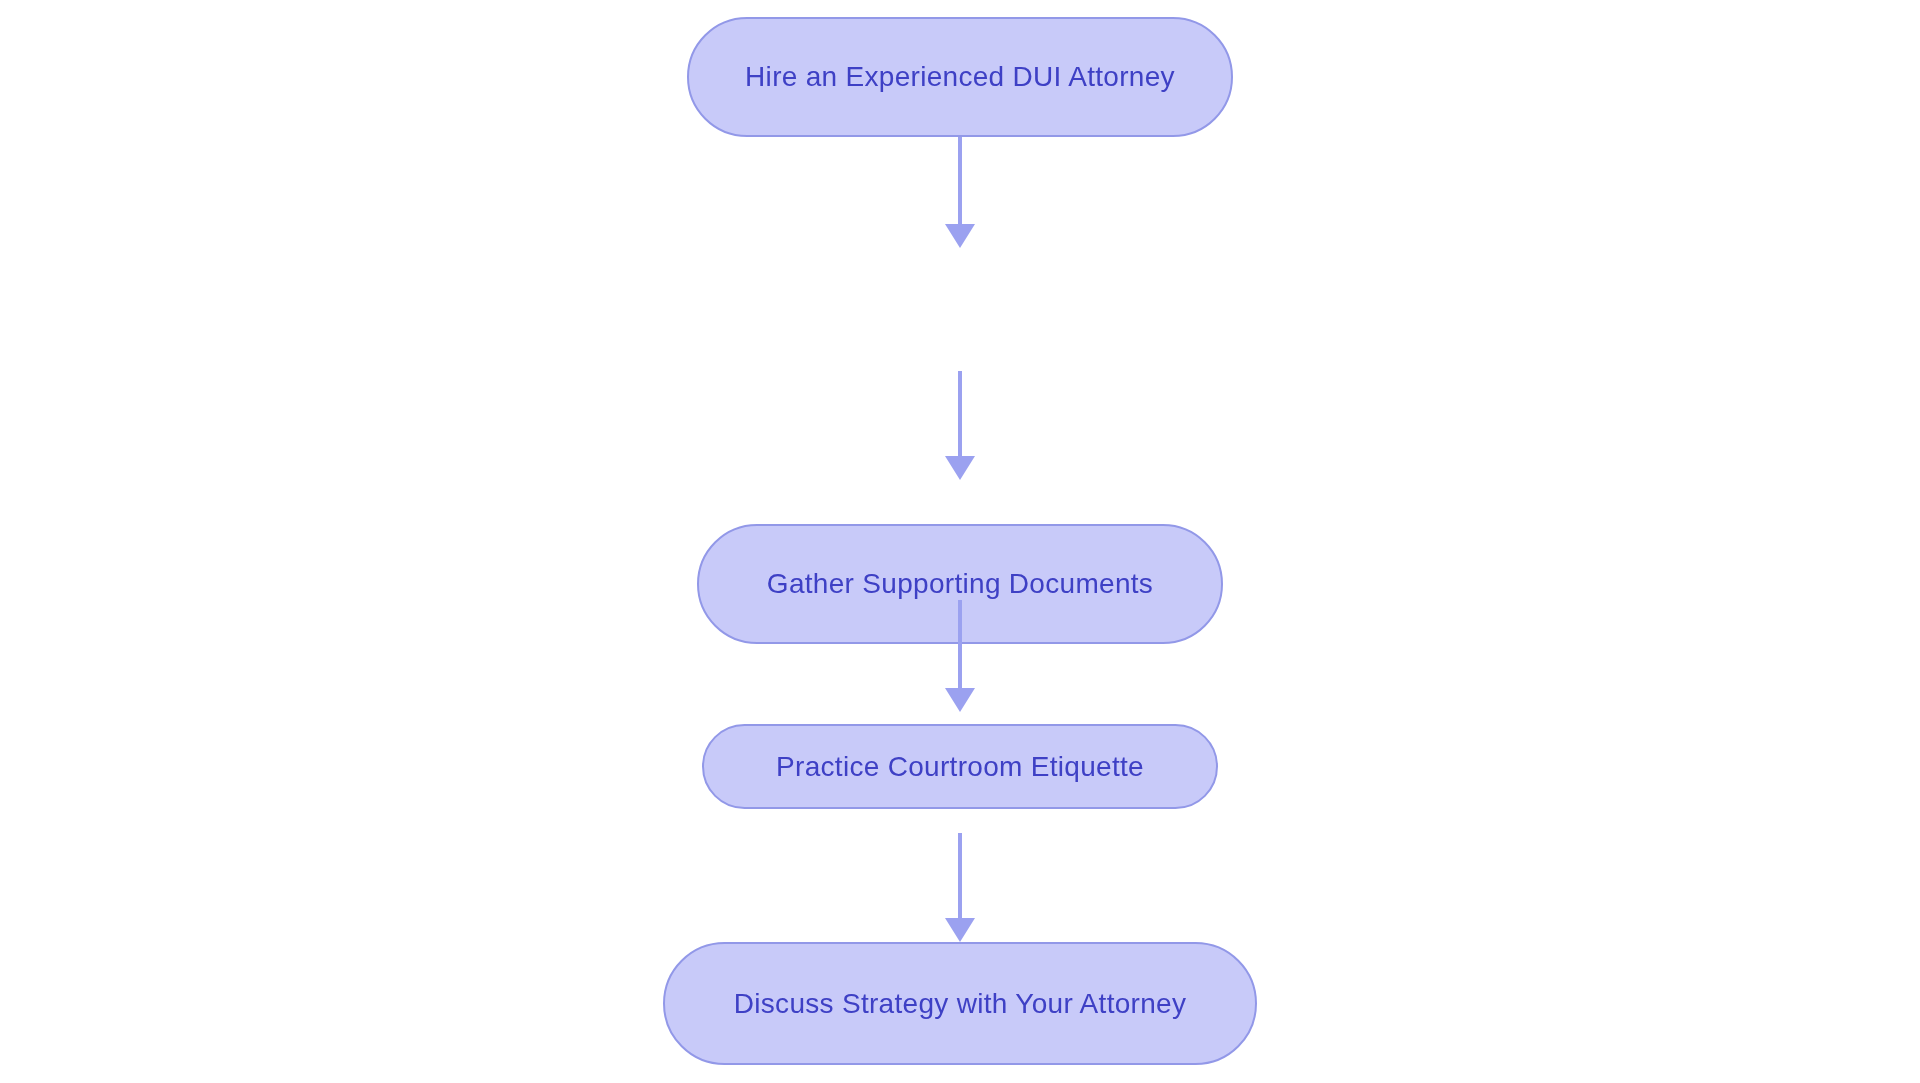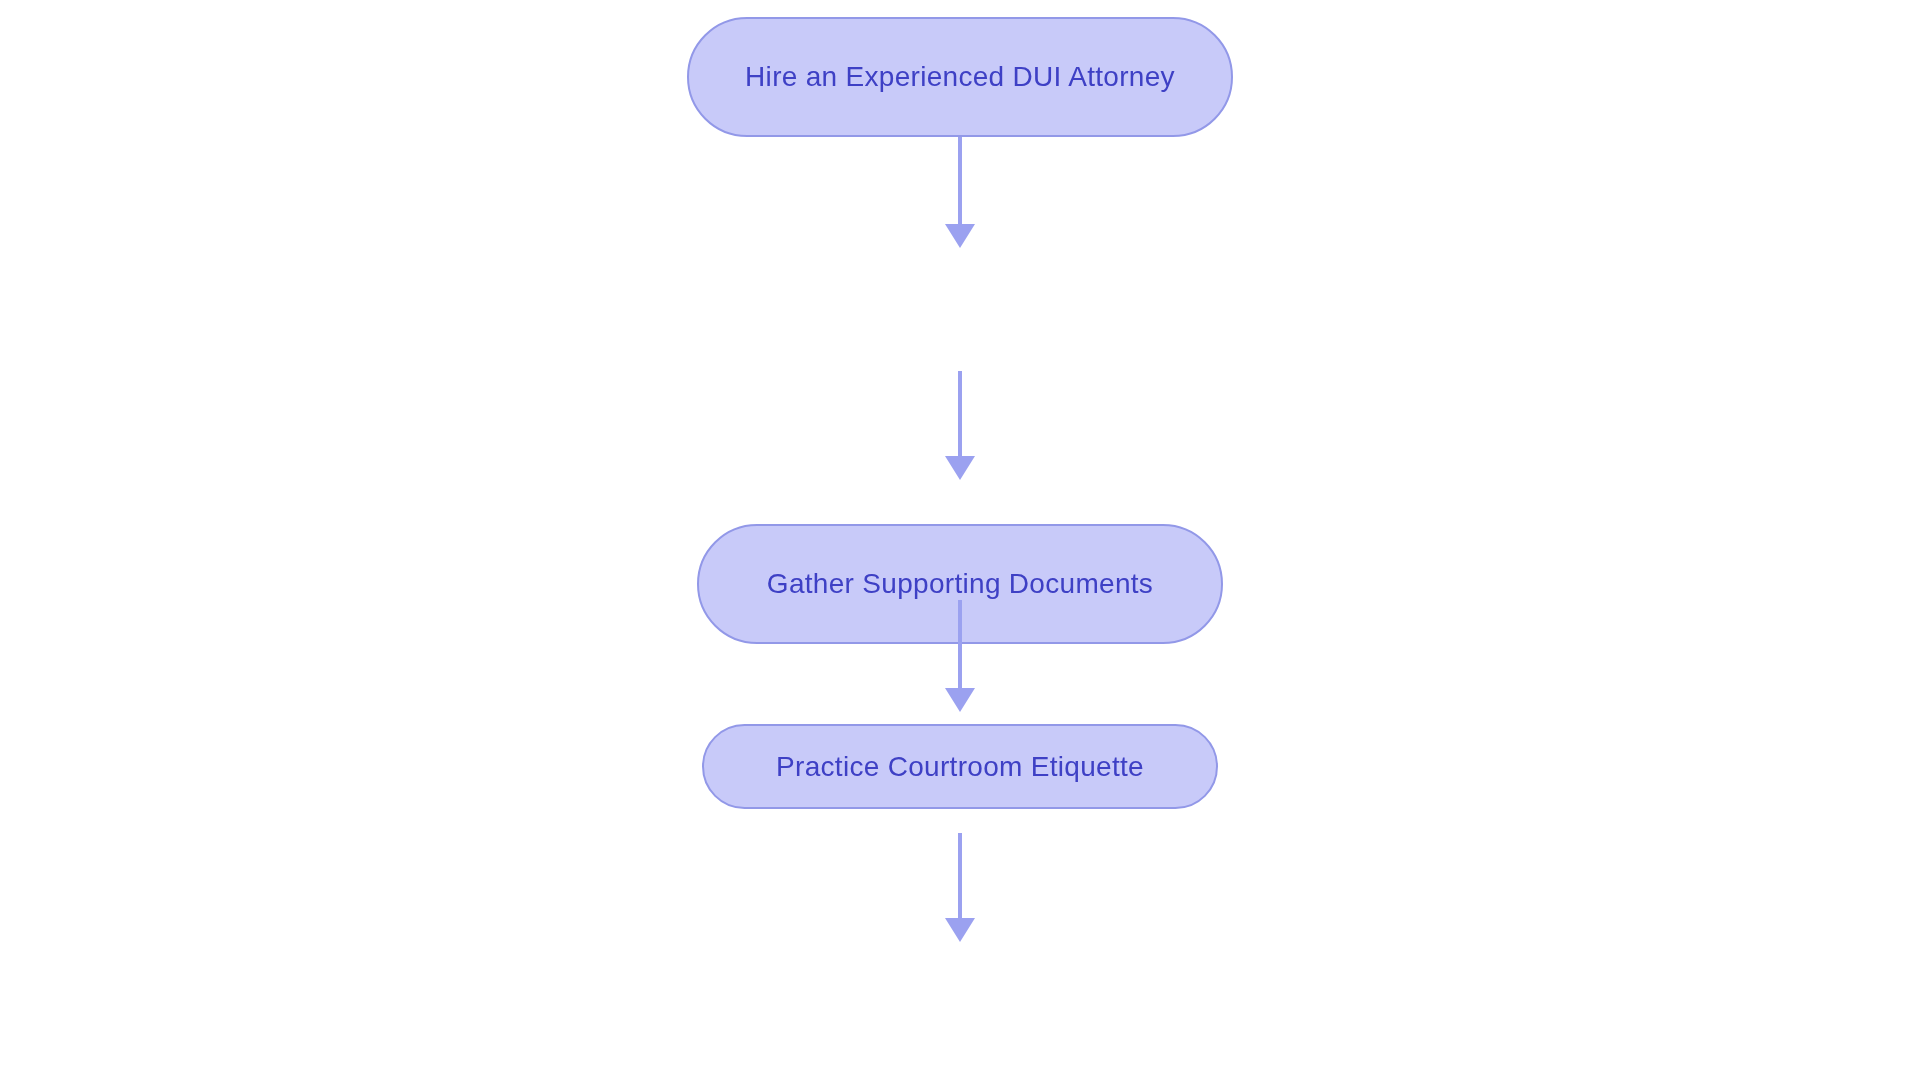--- a/index.html
+++ b/index.html
@@ -100,14 +100,17 @@
 
   <div class="node n4">
     <span class="node-label">Practice Courtroom Etiquette</span>
   </div>
 
   <div class="edge e4">
     <div class="edge-line"></div>
     <div class="edge-head"></div>
   </div>
 
+  <div class="node n5">
+    <span class="node-label">Discuss Strategy with Your Attorney</span>
+  </div>
 
 </div>
 
 </body></html>

